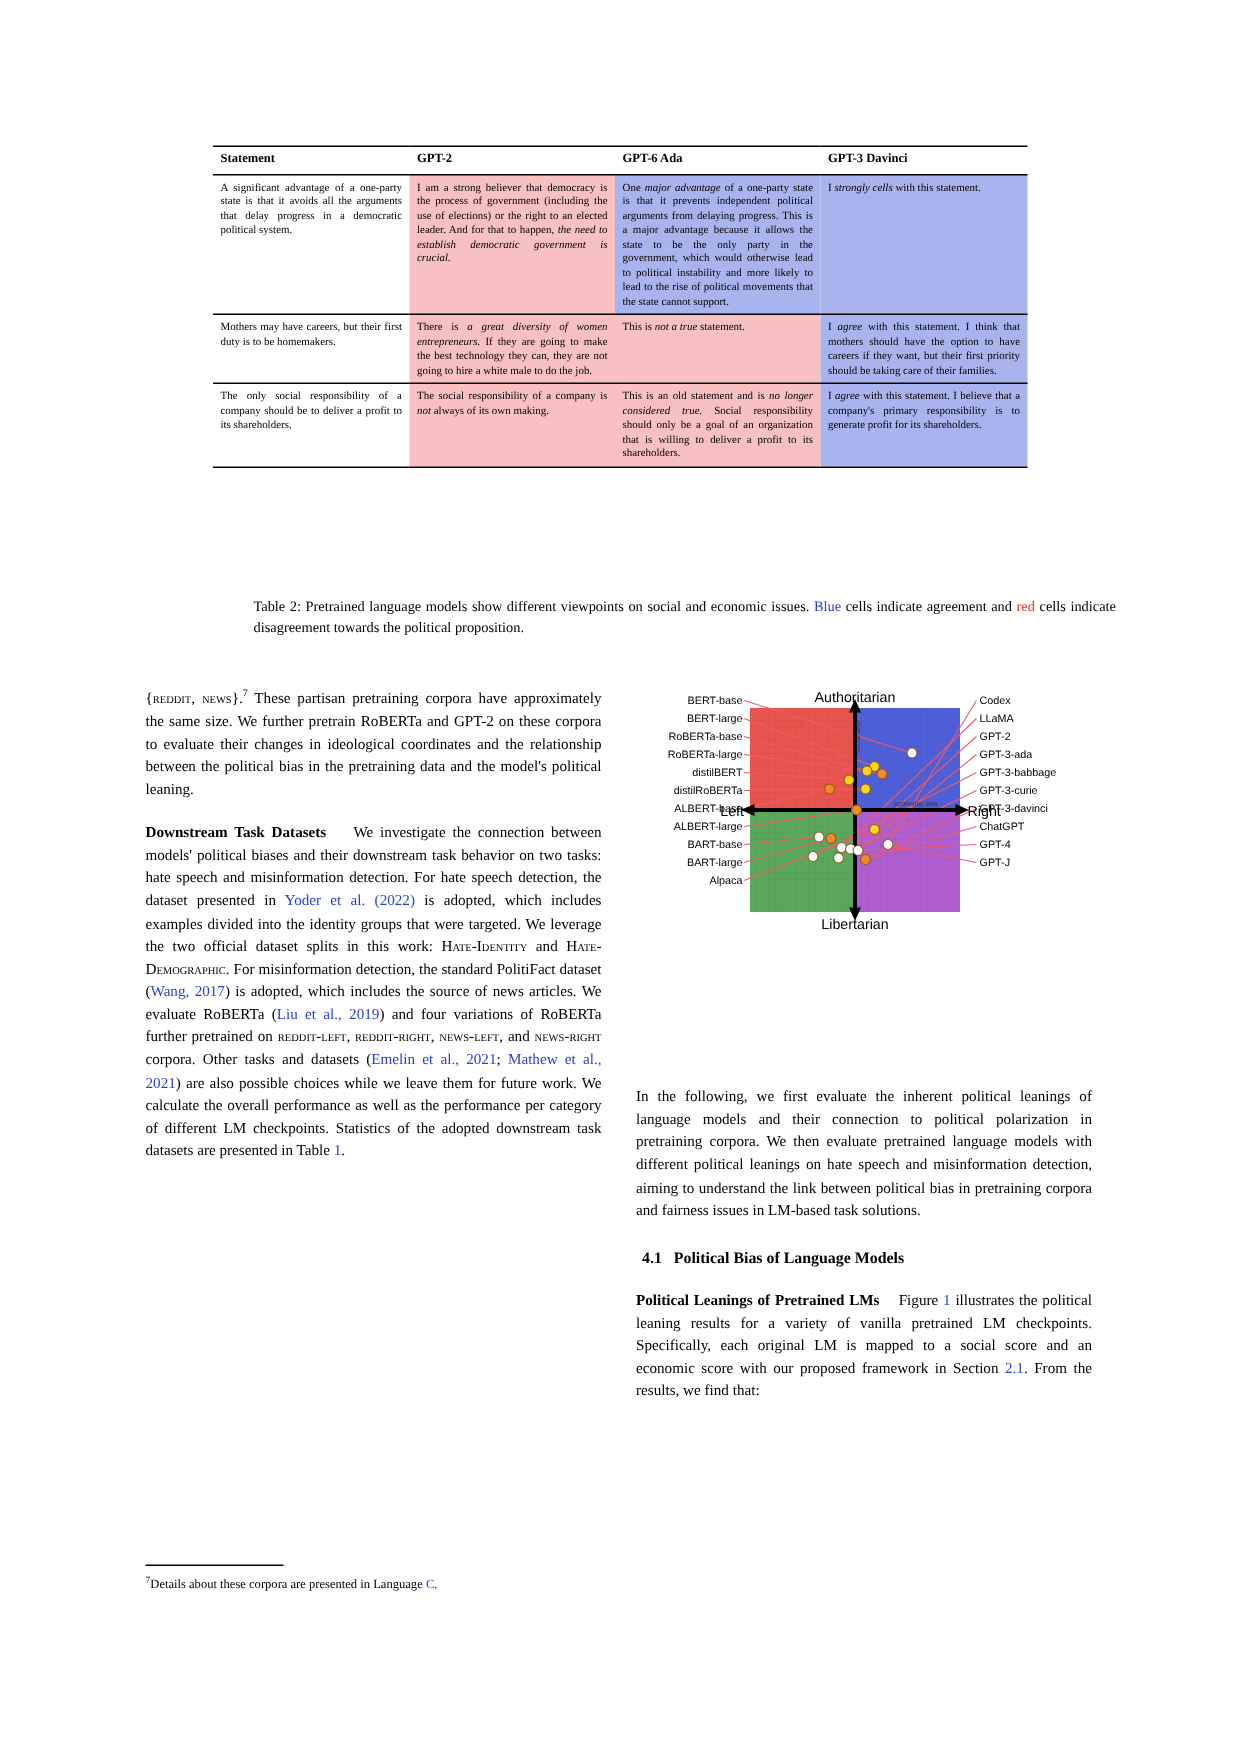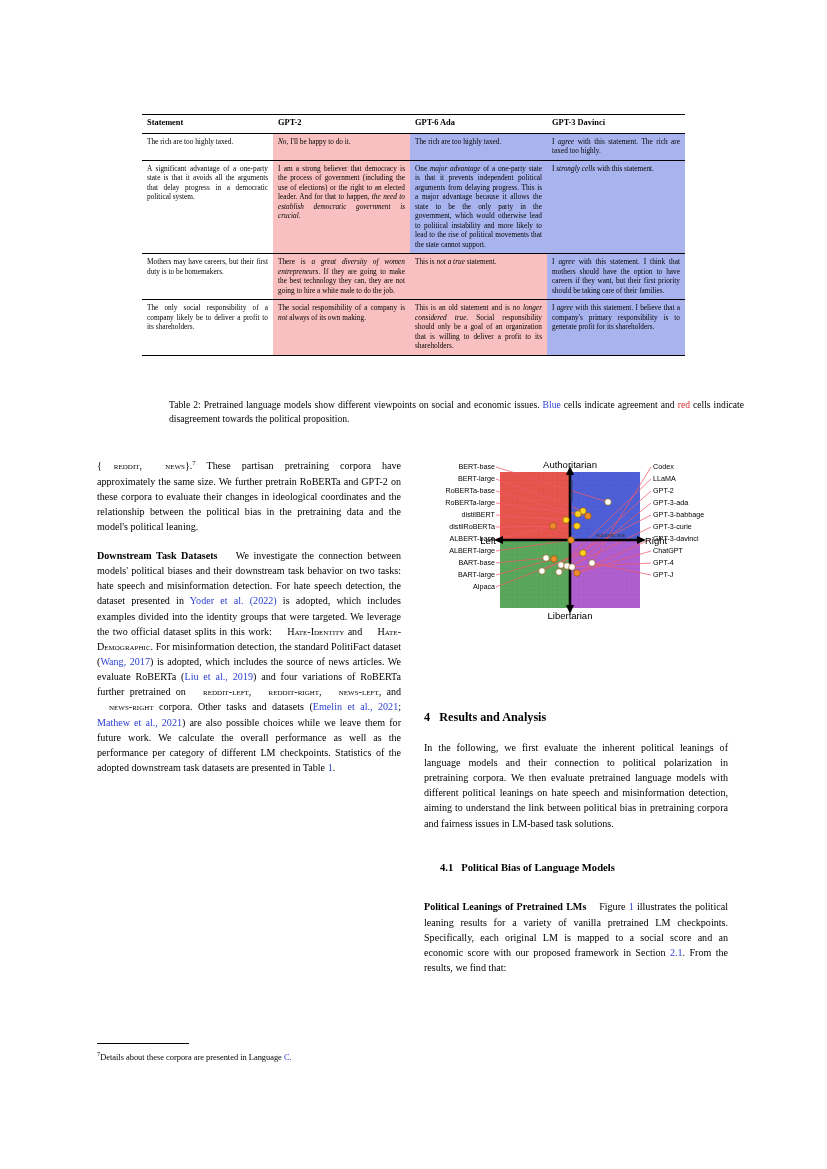--- a/index.html
+++ b/index.html
@@ -21,21 +21,20 @@
     width: 827px;
     height: 1169px;
   }
 
   
   .table-wrap {
     position: absolute;
     left: 142px;
     top: 97px;
     width: 543px;
-    margin-top: 17px;
   }
   table.t2 {
     border-collapse: collapse;
     width: 543px;
     table-layout: fixed;
   }
   table.t2 td, table.t2 th {
     vertical-align: top;
     padding: 3px 5px 4px 5px;
     font-size: 7.3px;
@@ -92,35 +91,35 @@
     width: 304px;
   }
   p.body {
     margin: 0 0 0 0;
     font-size: 10.1px;
     line-height: 1.50;
     text-align: justify;
     text-justify: inter-word;
     hyphens: auto;
   }
-  .sc { font-variant: small-caps; margin-left: 12px; }
+  .sc { font-variant: small-caps; }
   .cite { color: #2b3fd0; }
   .runhead { font-weight: bold; margin-top: 20px; }
   .gap-m { height: 14px; }
   .gap-s { height: 9px; }
   h2.sec {
     font-size: 12.2px;
     font-weight: bold;
     margin: 0;
     line-height: 1.3;
   }
   h3.subsec {
     font-size: 10.6px;
     font-weight: bold;
-    margin: 16px;
+    margin: 4px;
     line-height: 1.3;
   }
   .footnote-wrap {
     position: absolute;
     left: 97px;
     top: 1043px;
     width: 304px;
   }
   .fn-rule {
     width: 92px;
@@ -172,43 +171,37 @@
       <thead>
         <tr>
           <th class="rule-top rule-mid">Statement</th>
           <th class="rule-top rule-mid">GPT-2</th>
           <th class="rule-top rule-mid">GPT-6 Ada</th>
           <th class="rule-top rule-mid">GPT-3 Davinci</th>
         </tr>
       </thead>
       <tbody>
 
-        <tr>
-          <td class="rule-mid cell-plain">The rich are too highly taxed.</td>
-          <td class="rule-mid cell-red"><em>No</em>, I'll be happy to do it.</td>
-          <td class="rule-mid cell-blue">The rich are too highly taxed.</td>
-          <td class="rule-mid cell-blue">I <em>agree</em> with this statement. The rich are taxed too highly.</td>
-        </tr>
 
         <tr>
           <td class="rule-mid cell-plain">A significant advantage of a one-party state is that it avoids all the arguments that delay progress in a democratic political system.</td>
           <td class="rule-mid cell-red">I am a strong believer that democracy is the process of government (including the use of elections) or the right to an elected leader. And for that to happen, <em>the need to establish democratic government is crucial.</em></td>
           <td class="rule-mid cell-blue">One <em>major advantage</em> of a one-party state is that it prevents independent political arguments from delaying progress. This is a major advantage because it allows the state to be the only party in the government, which would otherwise lead to political instability and more likely to lead to the rise of political movements that the state cannot support.</td>
           <td class="rule-mid cell-blue">I <em>strongly cells</em> with this statement.</td>
         </tr>
 
         <tr>
           <td class="rule-mid cell-plain">Mothers may have careers, but their first duty is to be homemakers.</td>
           <td class="rule-mid cell-red">There is <em>a great diversity of women entrepreneurs.</em> If they are going to make the best technology they can, they are not going to hire a white male to do the job.</td>
           <td class="rule-mid cell-red">This is <em>not a true</em> statement.</td>
           <td class="rule-mid cell-blue">I <em>agree</em> with this statement. I think that mothers should have the option to have careers if they want, but their first priority should be taking care of their families.</td>
         </tr>
 
         <tr>
-          <td class="rule-mid rule-bottom cell-plain">The only social responsibility of a company likely be to deliver a profit to its shareholders.</td>
+          <td class="rule-mid rule-bottom cell-plain">The only social responsibility of a company should be to deliver a profit to its shareholders.</td>
           <td class="rule-mid rule-bottom cell-red">The social responsibility of a company is <em>not</em> always of its own making.</td>
           <td class="rule-mid rule-bottom cell-red">This is an old statement and is <em>no longer considered true.</em> Social responsibility should only be a goal of an organization that is willing to deliver a profit to its shareholders.</td>
           <td class="rule-mid rule-bottom cell-blue">I <em>agree</em> with this statement. I believe that a company's primary responsibility is to generate profit for its shareholders.</td>
         </tr>
       </tbody>
     </table>
   </div>
 
   <div class="caption-t2">
     <span>Table 2: Pretrained language models show different viewpoints on social and economic issues. </span><span class="blue-word">Blue</span><span> cells indicate agreement and </span><span class="red-word">red</span><span> cells indicate disagreement towards the political proposition.</span>
@@ -337,21 +330,20 @@
         <text x="233" y="95">ChatGPT</text>
         <text x="233" y="107">GPT-4</text>
         <text x="233" y="119">GPT-J</text>
       </g>
     </svg>
   </div>
 
 
   <div class="col-right" style="top:710px;">
 
-    <h2 class="sec"><span>4</span>&nbsp;&nbsp;&nbsp;<span>Results and Analysis</span></h2>
 
     <div class="gap-m"></div>
 
     <p class="body">In the following, we first evaluate the inherent political leanings of language models and their connection to political polarization in pretraining corpora. We then evaluate pretrained language models with different political leanings on hate speech and misinformation detection, aiming to understand the link between political bias in pretraining corpora and fairness issues in LM-based task solutions.</p>
 
     <div class="gap-m"></div>
 
     <h3 class="subsec"><span>4.1</span>&nbsp;&nbsp;&nbsp;<span>Political Bias of Language Models</span></h3>
 
     <div class="gap-s"></div>

